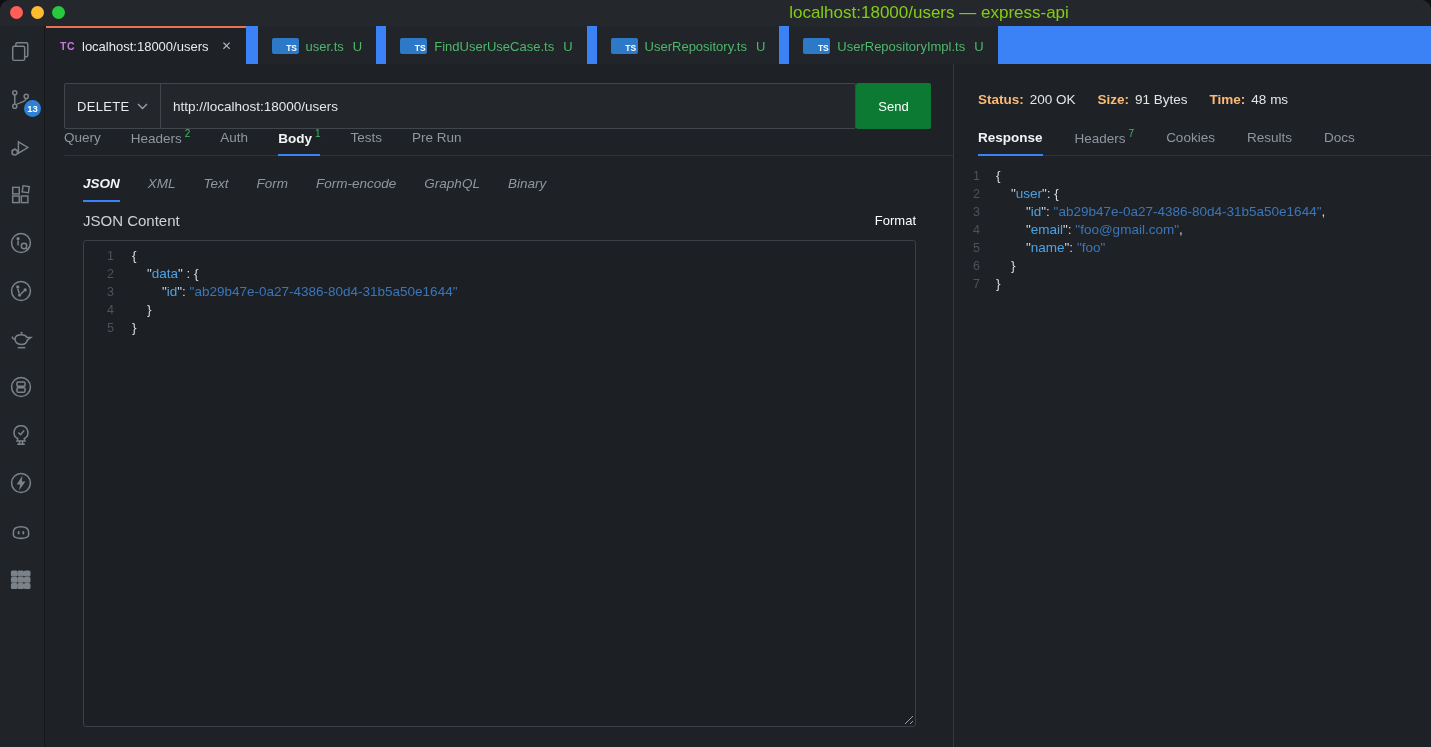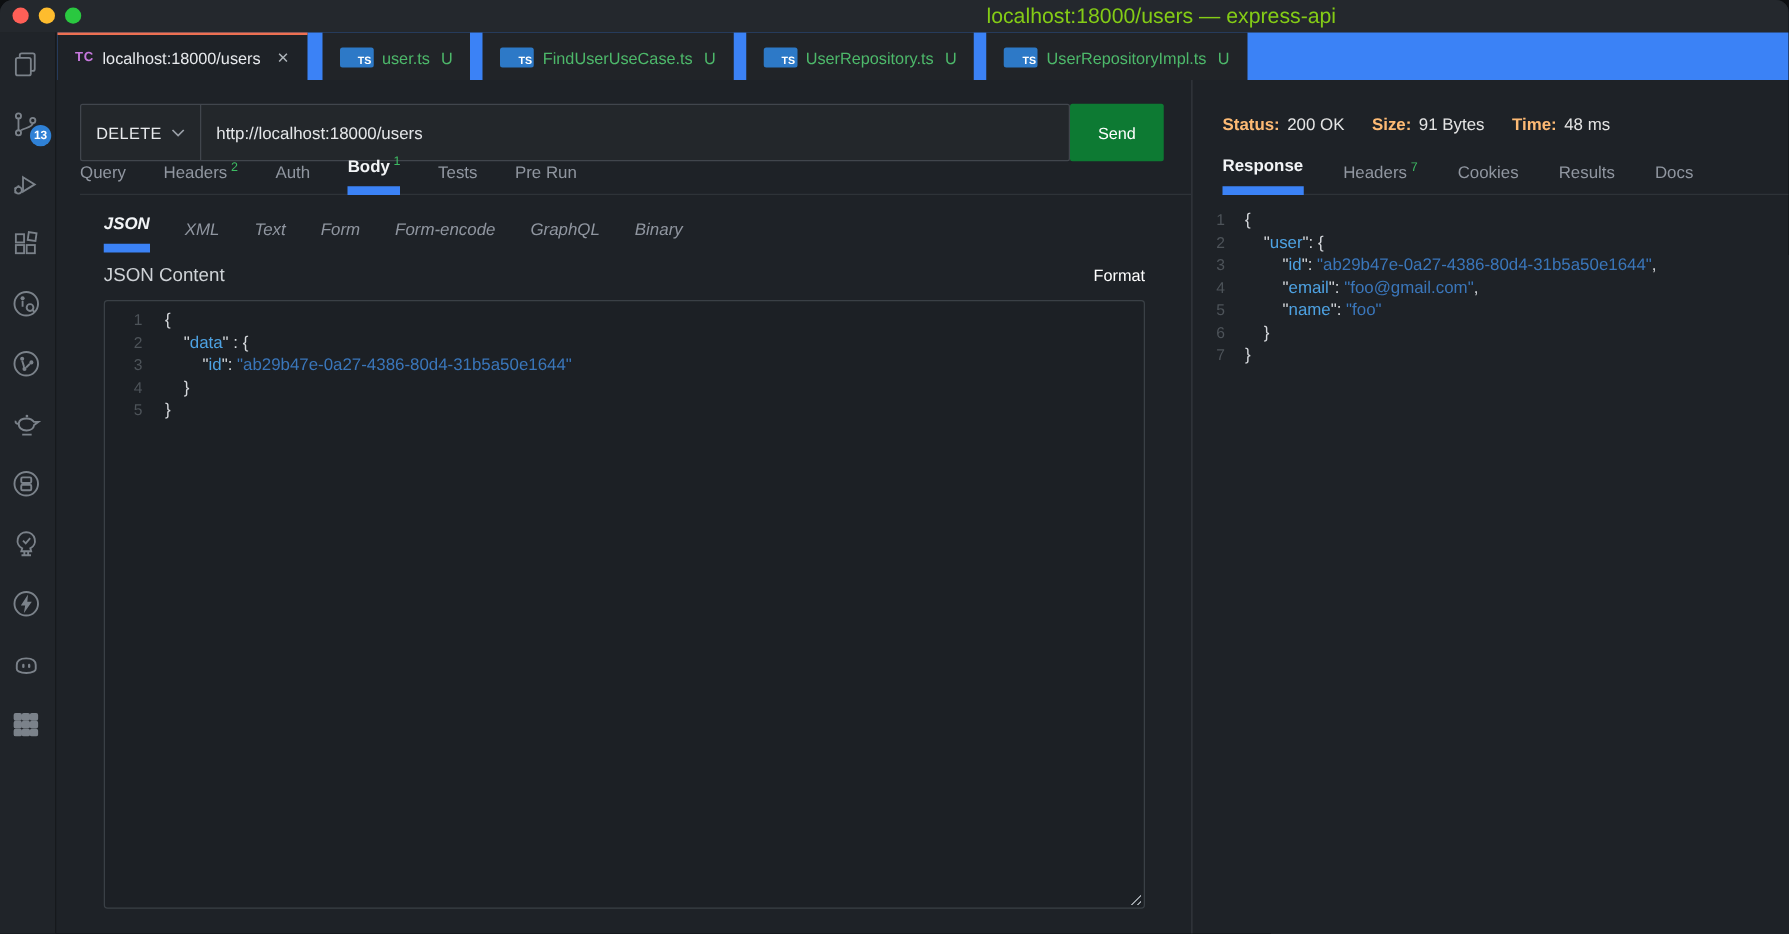--- a/index.html
+++ b/index.html
@@ -54,21 +54,21 @@
   .method-box .mlabel { font-size:13px; font-weight:500; color:#e8eaed; letter-spacing:.3px; }
   .url-input { flex:1; background:transparent; border:none; outline:none; color:#e4e6e9;
                font-size:13.5px; padding:0 12px; font-family:"Liberation Sans", sans-serif; }
   .send-btn { width:75px; margin-left:0; background:#0d7a33; color:#fff; border:none; border-radius:2px;
               font-size:13px; cursor:pointer; font-family:"Liberation Sans", sans-serif; }
 
   
   .tabrow { display:flex; gap:30px; align-items:flex-end; border-bottom:1px solid #2e3338;
             font-size:13.5px; color:#9096a0; }
   .rtab, .btab { padding-bottom:9px; cursor:pointer; border-bottom:2px solid transparent; margin-bottom:-1px; }
-  .rtab.active, .btab.active { color:#f2f4f6; font-weight:bold; border-bottom:7px solid #3b82f6; }
+  .rtab.active, .btab.active { color:#f2f4f6; font-weight:bold; border-bottom:2px solid #3b82f6; }
   .rtab sup.count, .btab sup.count { color:#3dbb63; font-size:10px; font-weight:normal; margin-left:3px; }
   .req-tabs { position:absolute; left:18px; right:0; top:61px; height:31px; }
   .body-tabs { position:absolute; left:37px; right:60px; top:106px; height:31px; gap:28px; border-bottom:none;font-style:italic; }
 
   .section-row { position:absolute; left:37px; width:833px; top:148px; display:flex;
                  justify-content:space-between; align-items:center; }
   .section-title { font-size:15px; color:#ced2d6; }
   .format-link { font-size:13px; color:#ffffff; cursor:pointer; }
 
   

